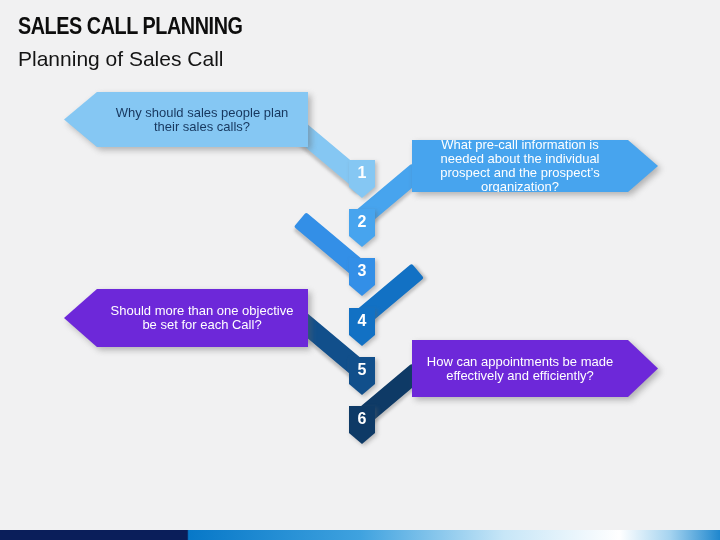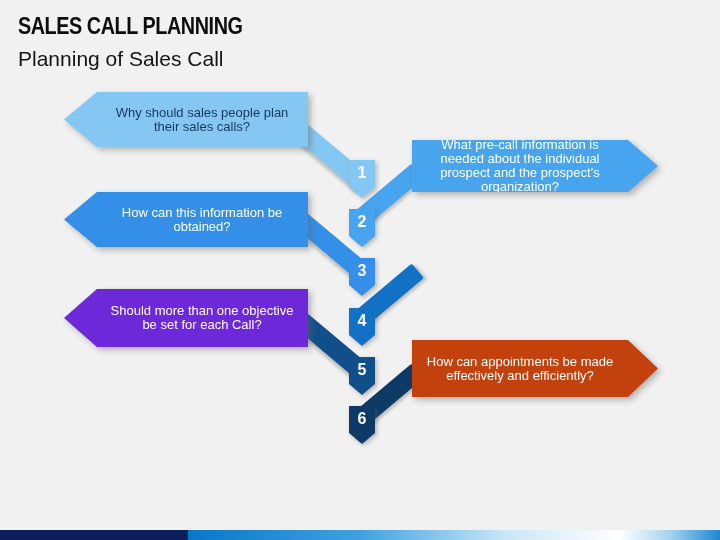--- a/index.html
+++ b/index.html
@@ -114,26 +114,23 @@
         <span class="num">6</span>
       </div>
     </div>
 
     <div class="bw bw-1">
       <div class="banner left" style="background-color: rgb(133, 199, 243); color: rgb(23, 55, 94);">Why should sales people plan their sales calls?</div>
     </div>
     <div class="bw bw-2">
       <div class="banner right" style="background-color: rgb(71, 164, 238); color: rgb(255, 255, 255);">What pre-call information is needed about the individual prospect and the prospect’s organization?</div>
     </div>
-    <div class="bw bw-3">
-      <div class="banner left" style="background-color: rgb(51, 143, 231); color: rgb(255, 255, 255);">How can this information be obtained?</div>
-    </div>
     <div class="bw bw-5">
       <div class="banner left" style="background-color: #6d28d9; color: rgb(255, 255, 255);">Should more than one objective be set for each Call?</div>
     </div>
     <div class="bw bw-6">
-      <div class="banner right" style="background-color: #c2410c; color: rgb(255, 255, 255);">How can appointments be made effectively and efficiently?</div>
+      <div class="banner right" style="background-color: #6d28d9; color: rgb(255, 255, 255);">How can appointments be made effectively and efficiently?</div>
     </div>
 
   </div>
 
   <div class="bottom-bar" style="background: linear-gradient(to right, rgb(10, 30, 90) 0%, rgb(10, 30, 90) 26%, rgb(7, 120, 200) 26.2%, rgb(63, 162, 223) 50%, rgb(199, 230, 247) 70%, rgb(255, 255, 255) 86%, rgb(166, 212, 240) 93%, rgb(31, 135, 206) 100%);"></div>
 </div>
 
 </body></html>

